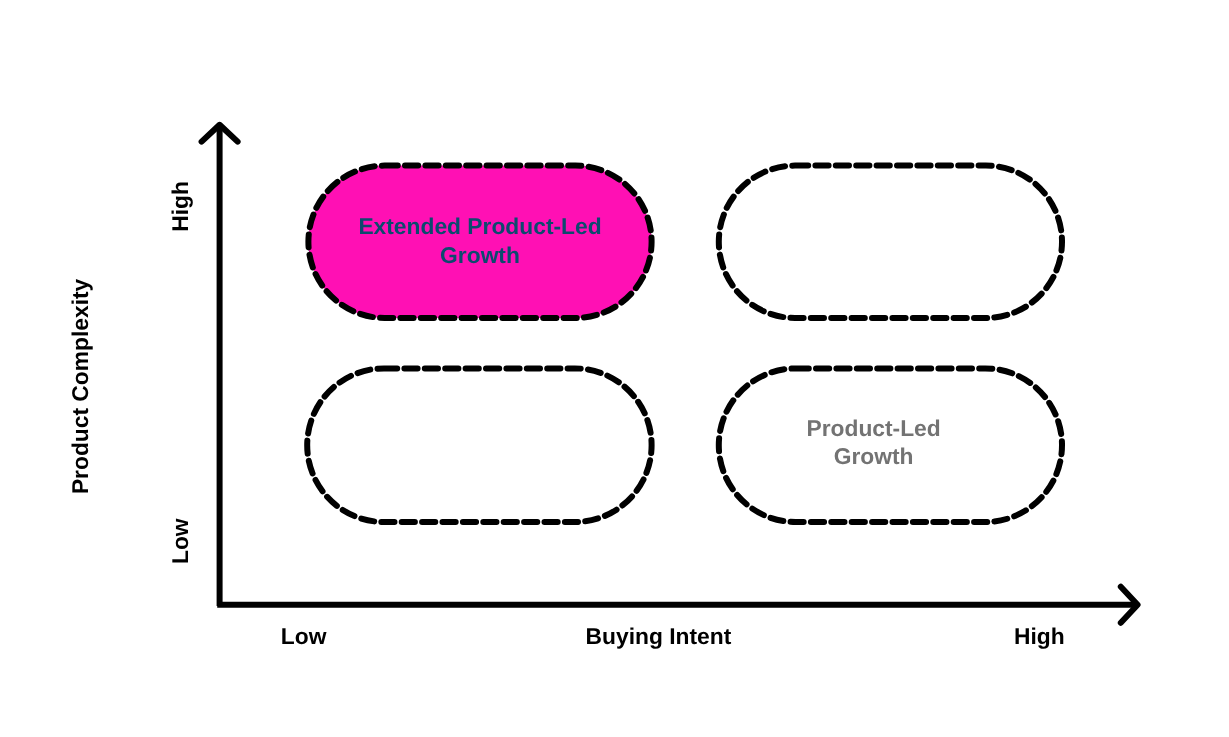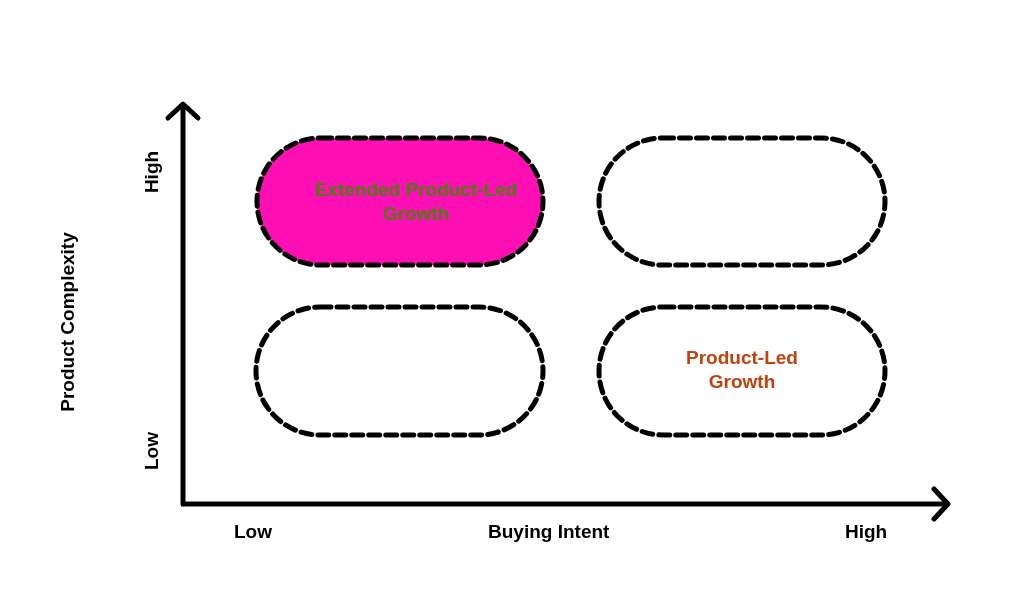--- a/index.html
+++ b/index.html
@@ -20,25 +20,25 @@
 
   <line x1="181" y1="504" x2="946" y2="504" stroke="#000" stroke-width="5"></line>
   <polyline points="934,489 948,504 934,519" fill="none" stroke="#000" stroke-width="5" stroke-linecap="round" stroke-linejoin="round"></polyline>
 
   <rect x="257" y="138" width="286" height="127" rx="63.5" ry="63.5" fill="#FF10B4" stroke="#000" stroke-width="5" stroke-dasharray="11 6" stroke-linecap="round"></rect>
   <rect x="599" y="138" width="286" height="127" rx="63.5" ry="63.5" fill="none" stroke="#000" stroke-width="5" stroke-dasharray="11 6" stroke-linecap="round"></rect>
   <rect x="256" y="307" width="287" height="128" rx="64" ry="64" fill="none" stroke="#000" stroke-width="5" stroke-dasharray="11 6" stroke-linecap="round"></rect>
   <rect x="599" y="307" width="286" height="128" rx="64" ry="64" fill="none" stroke="#000" stroke-width="5" stroke-dasharray="11 6" stroke-linecap="round"></rect>
 </svg>
 
-<div class="quad-text" style="left:273px; top:178px; width:286px; color:#4d7c0f;">
+<div class="quad-text" style="left:257px; top:178px; width:286px; color:#0c4a6e;">
   <div>Extended Product-Led</div>
   <div>Growth</div>
 </div>
-<div class="quad-text" style="left:599px; top:346px; width:286px; color:#c2410c;">
+<div class="quad-text" style="left:585px; top:346px; width:286px; color:#737373;">
   <div>Product-Led</div>
   <div>Growth</div>
 </div>
 
 <div class="rot" style="left:-32px; top:310px; width:200px; height:24px; line-height:24px; font-size:19px;">Product Complexity</div>
 <div class="rot" style="left:122px; top:161px; width:60px; height:22px; line-height:22px; font-size:19px;">High</div>
 <div class="rot" style="left:122px; top:440px; width:60px; height:22px; line-height:22px; font-size:19px;">Low</div>
 
 <div class="lbl" style="left:234px; top:521px; font-size:19px;">Low</div>
 <div class="lbl" style="left:488px; top:521px; font-size:19px;text-align:right;">Buying Intent</div>

